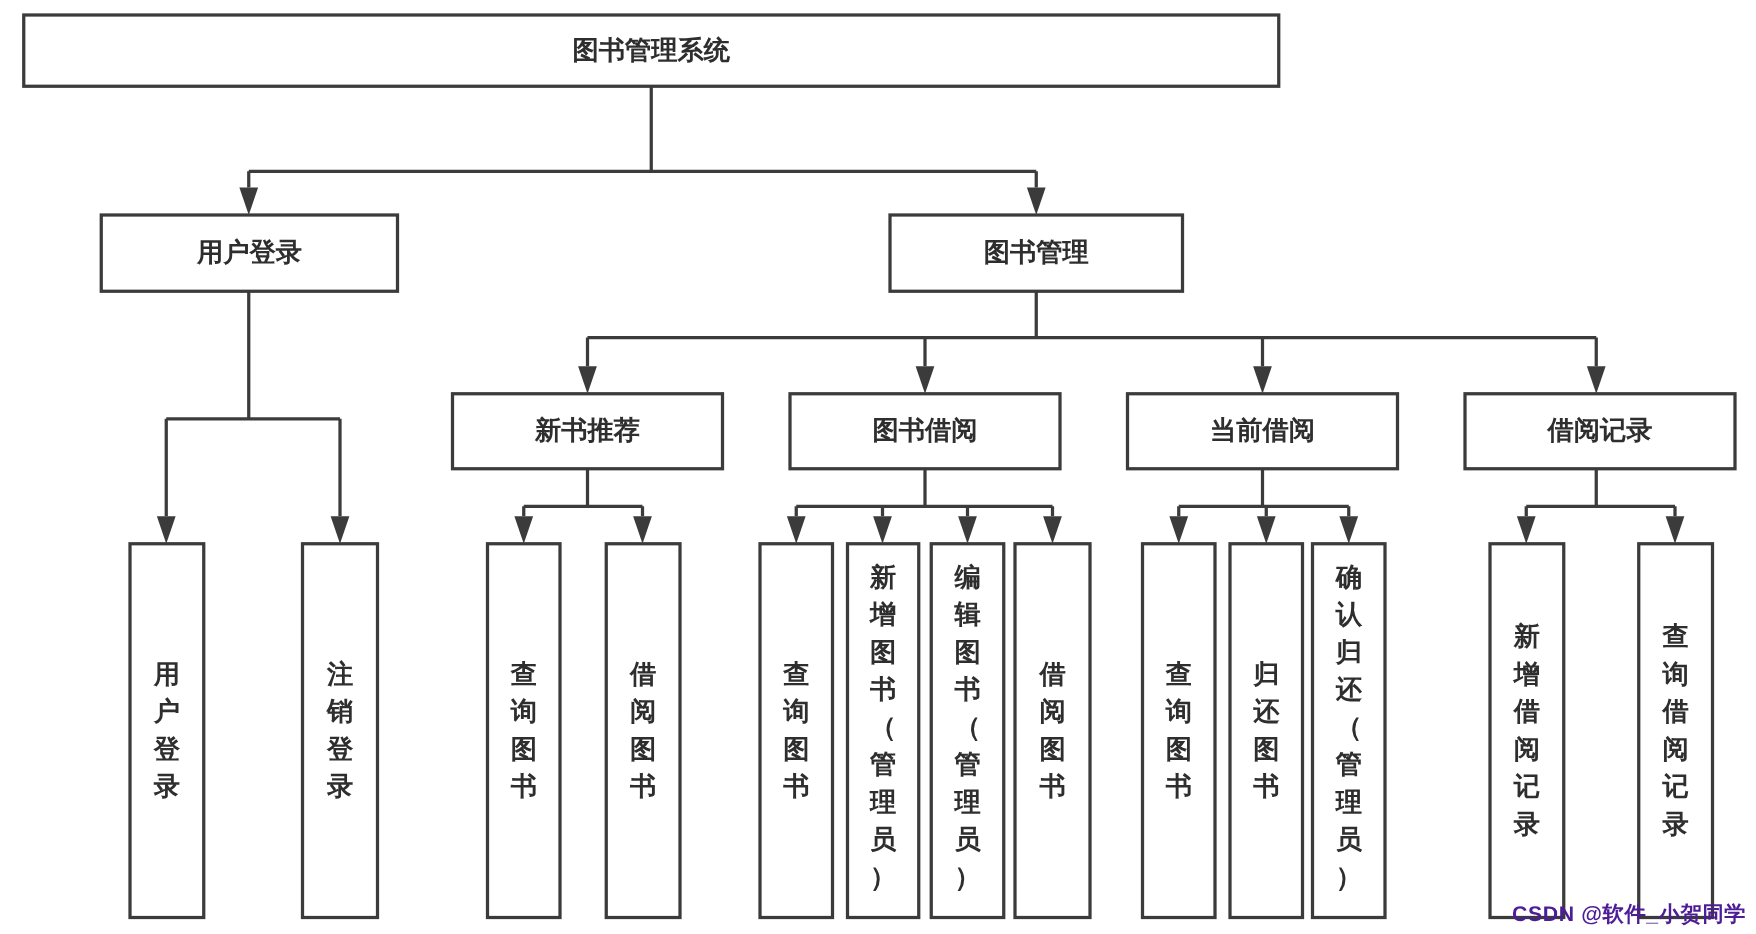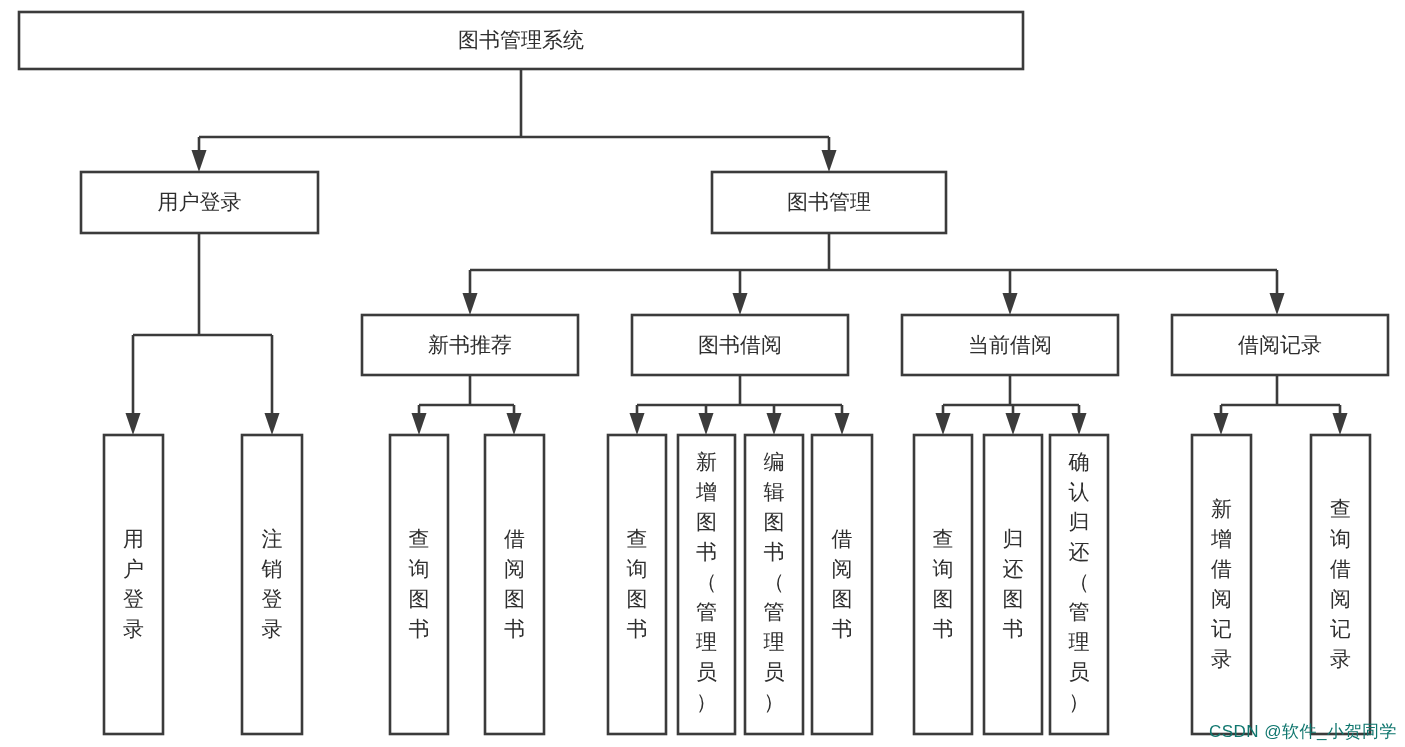--- a/index.html
+++ b/index.html
@@ -9,20 +9,21 @@
   }
   body {
     font-family: "Liberation Sans", "DejaVu Sans", sans-serif;
   }
   #diagram-root {
     position: relative;
     width: 1405px;
     height: 747px;
     background: #ffffff;
     overflow: hidden;
+    font-weight: bold;
   }
   svg.diagram-canvas {
     position: absolute;
     left: 0;
     top: 0;
     width: 1405px;
     height: 747px;
   }
   .node-box {
     fill: #ffffff;
@@ -53,21 +54,21 @@
     font-size: 21px;
     text-anchor: middle;
     white-space: pre;
   }
   .watermark {
     position: absolute;
     right: 8px;
     bottom: 4px;
     font-family: "Liberation Sans", "DejaVu Sans", sans-serif;
     font-size: 17px;
-    color: #0f766e;
+    color: #4c1d95;
     letter-spacing: 0.5px;
     user-select: none;
   }
 </style>
 </head>
 <body>
 
 <div id="diagram-root">
   <svg class="diagram-canvas" viewBox="0 0 1405 747">
     <g id="connectors-layer">

